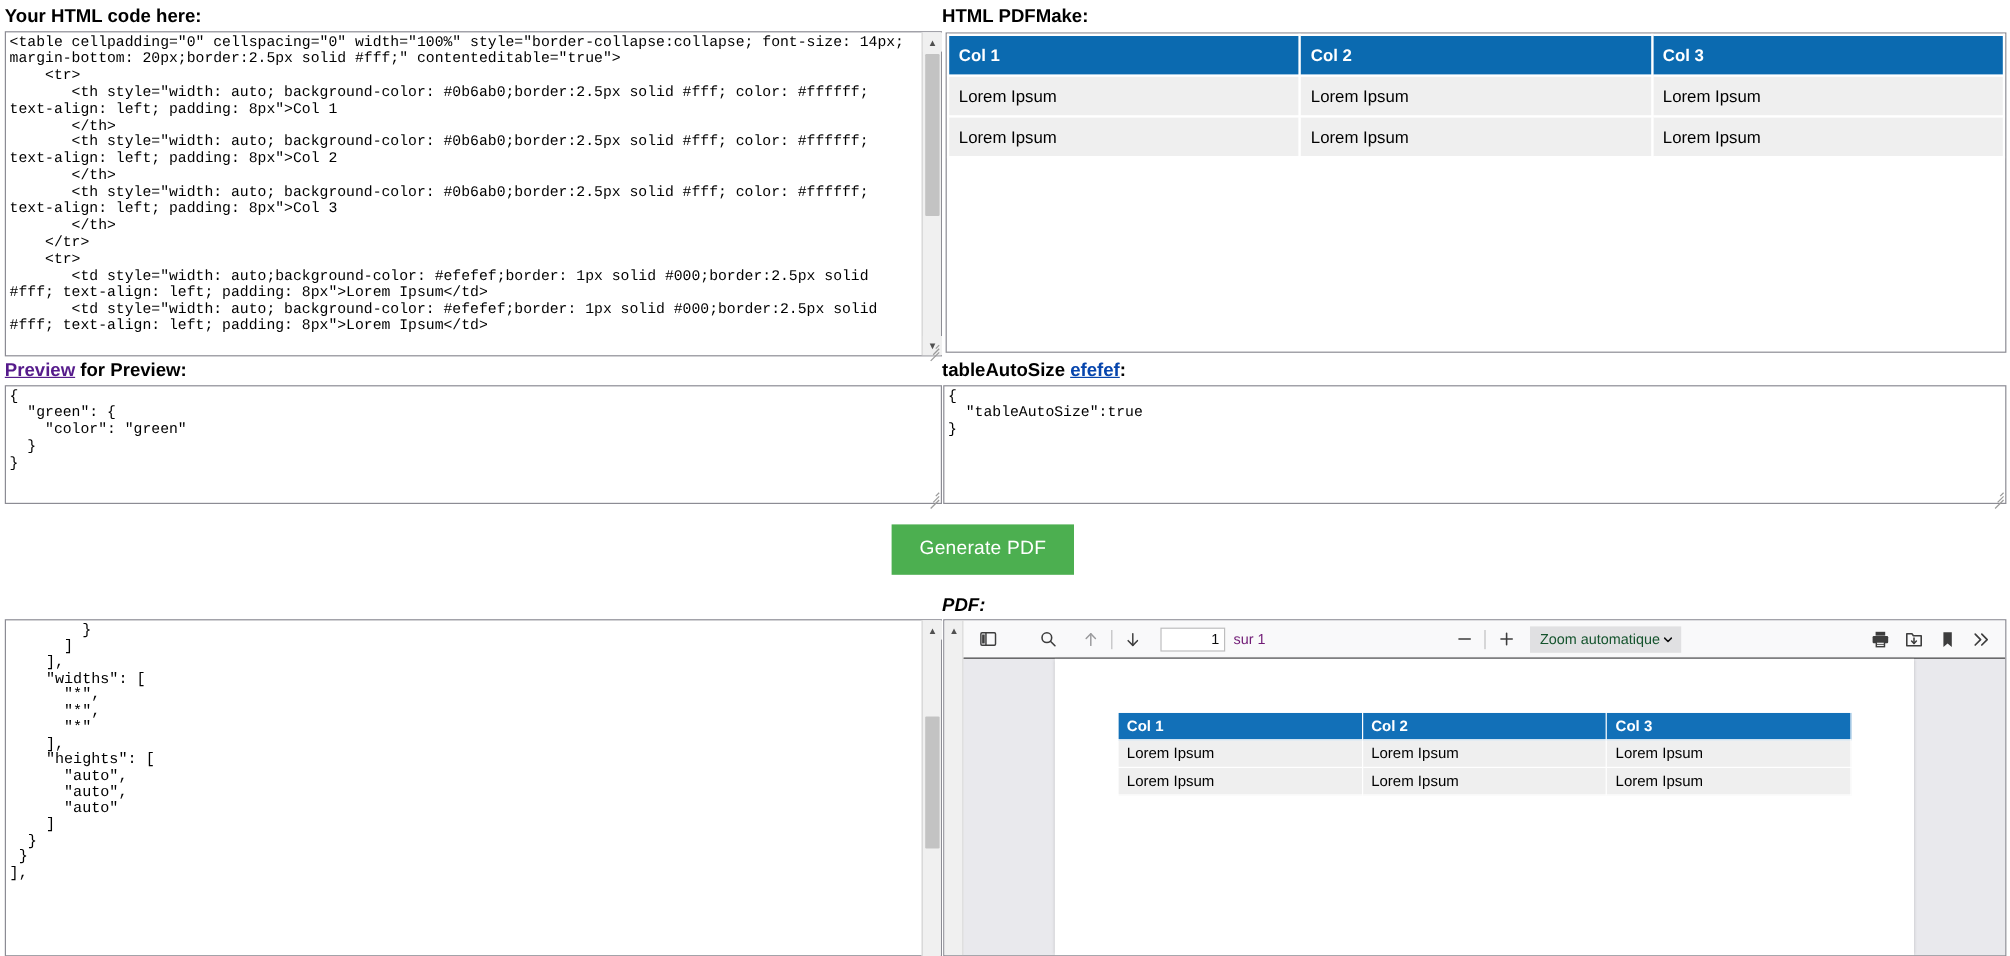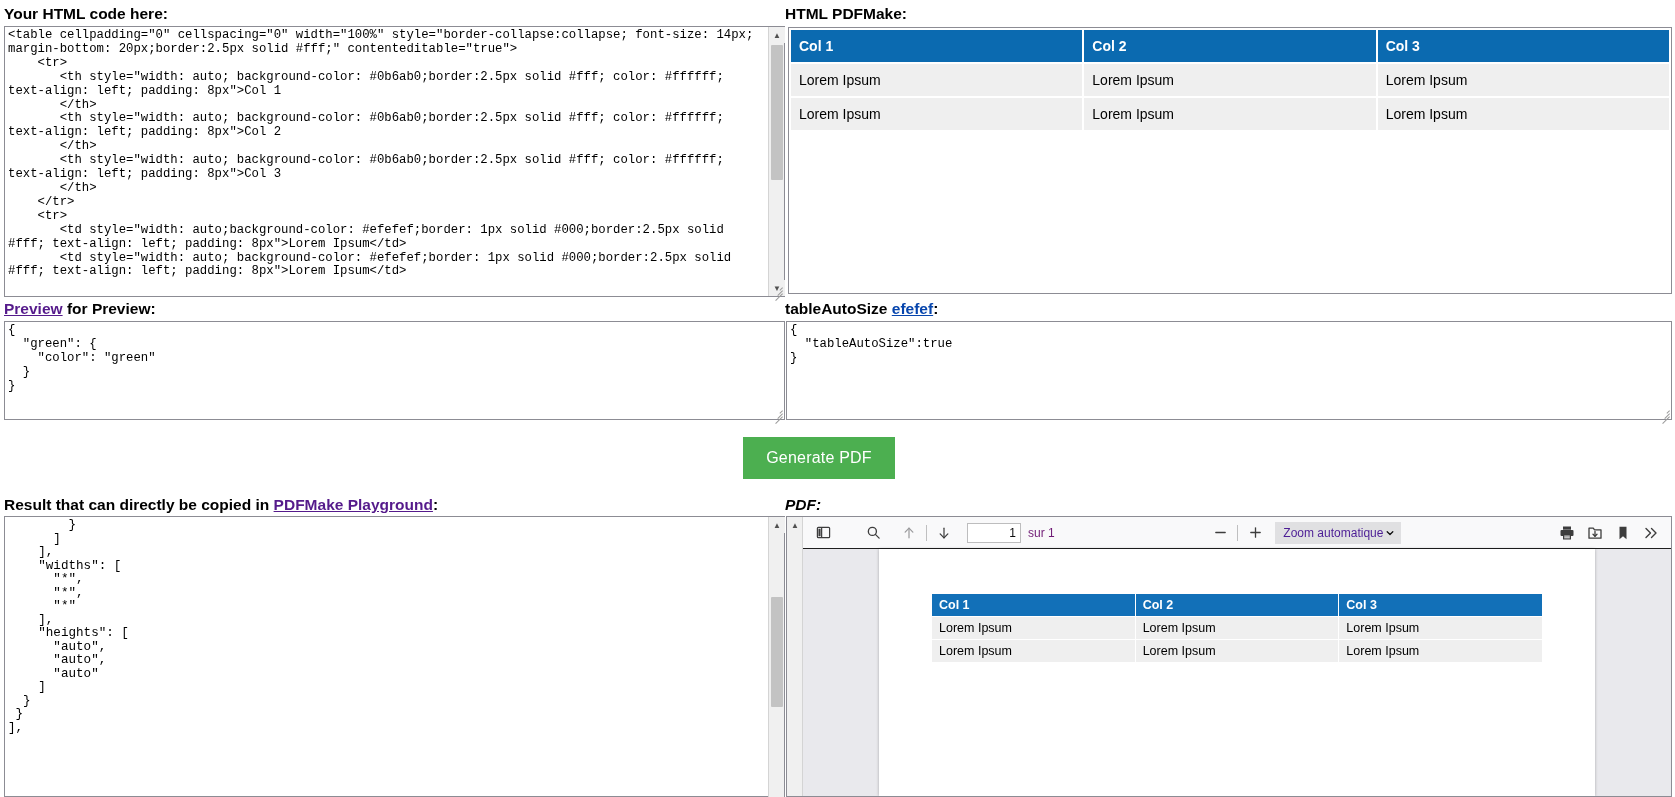--- a/index.html
+++ b/index.html
@@ -167,21 +167,21 @@
     font-size: 12px; margin-left: 7px; color: #701a75; white-space: nowrap;
   }
   .zoom-sel {
     height: 22px;
     min-width: 126px;
     background: #e0e0e2;
     border: none;
     display: flex; align-items: center;
     padding: 0 6px 0 8px;
     font-size: 12px;
-    color: #4c1d95;
+    color: #14532d;
     cursor: pointer;
     justify-content: space-between;
     gap: 0;
   }
   .pdf-page-area {
     position: absolute; left: 0; top: 32px; right: 0; bottom: 0;
     background: #e9e9ed;
     display: flex; justify-content: center;
   }
   .pdf-page {
@@ -296,23 +296,20 @@
   "tableAutoSize":true
 }</div>
   <div class="grip" style="left:1658px; top:406px;">
     <i></i>
       <i></i>
       <i></i>
   </div>
 
   <button class="genbtn" style="left:707px; top:437px; width:152px; height:42px;margin-left:36px;">Generate PDF</button>
 
-  <div class="hdg" style="position:absolute; left:4px; top:497px;">
-    <span>Result that can directly be copied in </span><span class="lnk">PDFMake Playground</span><span>:</span>
-  </div>
   <div class="ta" style="left:4px; top:516px; width:781px; height:281px; padding-right:20px; font-size:12.6px; line-height:13.5px;">        }
       ]
     ],
     "widths": [
       "*",
       "*",
       "*"
     ],
     "heights": [
       "auto",

